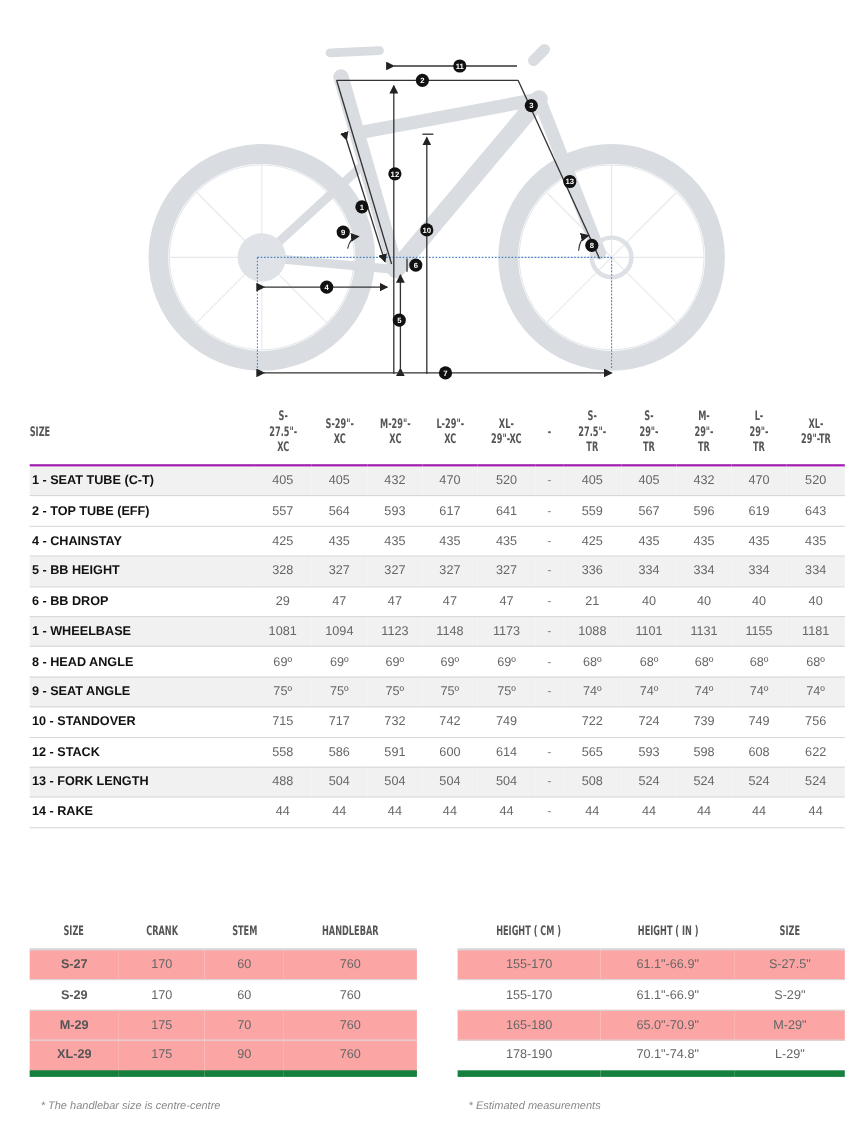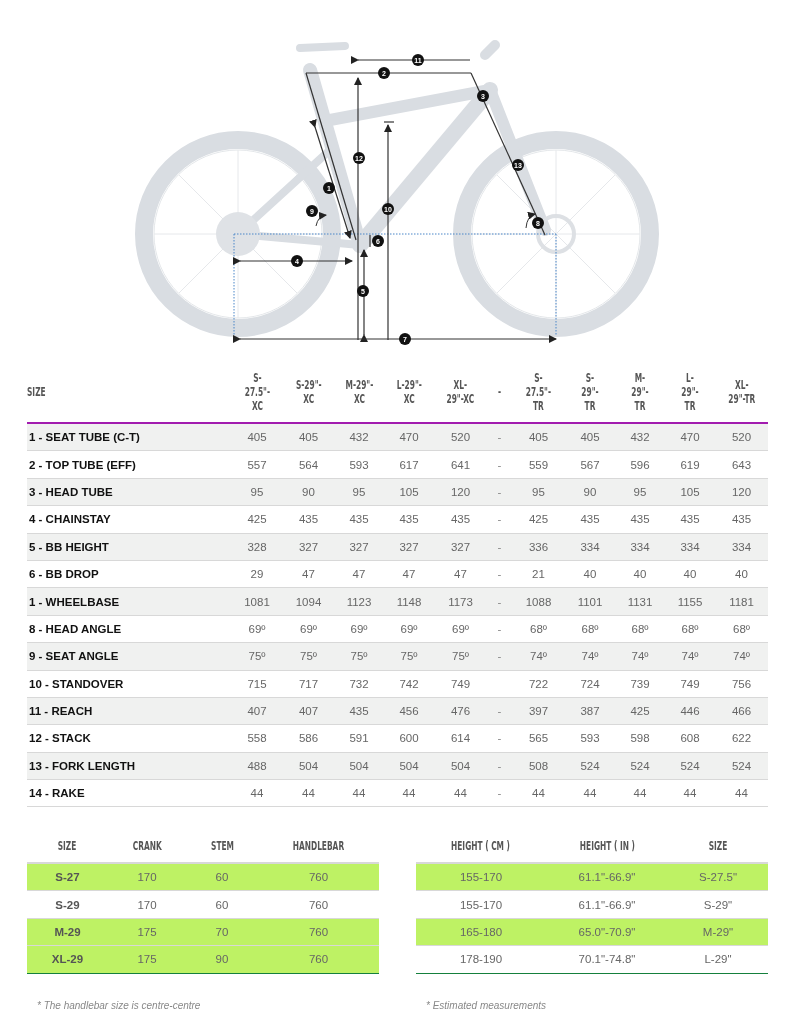--- a/index.html
+++ b/index.html
@@ -12,22 +12,22 @@
   #geo th.lbl{text-align:left;}
   #geo td{height:26.4px;padding:0;text-align:center;font-size:11.5px;color:#666;border-top:1px solid #d8d8d8;}
   #geo tr.odd td{background:#f0f1f0;}
   #geo tbody tr:first-child td{border-top:2px solid #a21caf;}
   #geo tbody tr:last-child td{border-bottom:1px solid #d8d8d8;}
   #geo td.name{text-align:left;font-weight:bold;color:#111;padding-left:2px;font-size:11.5px;}
   #geo td.sep{color:#888;}
   .small th{font-size:12px;height:32px;font-weight:normal;text-align:center;padding:0;}
   .small td{height:26.4px;padding:0;text-align:center;font-size:11.5px;color:#666;border-top:1px solid #d8d8d8;}
   .small tbody tr:first-child td{border-top:2px solid #d8d8d8;}
-  .small tbody tr:last-child td{border-bottom:1px solid #15803d;}
-  .small tr.odd td{background:#bef264;}
+  .small tbody tr:last-child td{border-bottom:6px solid #15803d;}
+  .small tr.odd td{background:#fca5a5;}
   .small td.b{font-weight:bold;color:#555;}
   #comp{left:27px;top:830px;width:352px;}
   #fit{left:416px;top:830px;width:352px;}
   .note{position:absolute;top:1000px;font-size:10px;font-style:italic;color:#888;}
 </style>
 </head>
 <body>
 
 <svg id="diagram" viewBox="0 0 789 360" xmlns="http://www.w3.org/2000/svg">
   <defs>
@@ -201,34 +201,20 @@
         <td>593</td>
         <td>617</td>
         <td>641</td>
         <td class="sep">-</td>
         <td>559</td>
         <td>567</td>
         <td>596</td>
         <td>619</td>
         <td>643</td>
       </tr>
-      <tr class="odd">
-        <td class="name">3 - HEAD TUBE</td>
-        <td>95</td>
-        <td>90</td>
-        <td>95</td>
-        <td>105</td>
-        <td>120</td>
-        <td class="sep">-</td>
-        <td>95</td>
-        <td>90</td>
-        <td>95</td>
-        <td>105</td>
-        <td>120</td>
-      </tr>
       <tr class="even">
         <td class="name">4 - CHAINSTAY</td>
         <td>425</td>
         <td>435</td>
         <td>435</td>
         <td>435</td>
         <td>435</td>
         <td class="sep">-</td>
         <td>425</td>
         <td>435</td>
@@ -312,34 +298,20 @@
         <td>717</td>
         <td>732</td>
         <td>742</td>
         <td>749</td>
         <td class="sep"></td>
         <td>722</td>
         <td>724</td>
         <td>739</td>
         <td>749</td>
         <td>756</td>
-      </tr>
-      <tr class="odd">
-        <td class="name">11 - REACH</td>
-        <td>407</td>
-        <td>407</td>
-        <td>435</td>
-        <td>456</td>
-        <td>476</td>
-        <td class="sep">-</td>
-        <td>397</td>
-        <td>387</td>
-        <td>425</td>
-        <td>446</td>
-        <td>466</td>
       </tr>
       <tr class="even">
         <td class="name">12 - STACK</td>
         <td>558</td>
         <td>586</td>
         <td>591</td>
         <td>600</td>
         <td>614</td>
         <td class="sep">-</td>
         <td>565</td>

